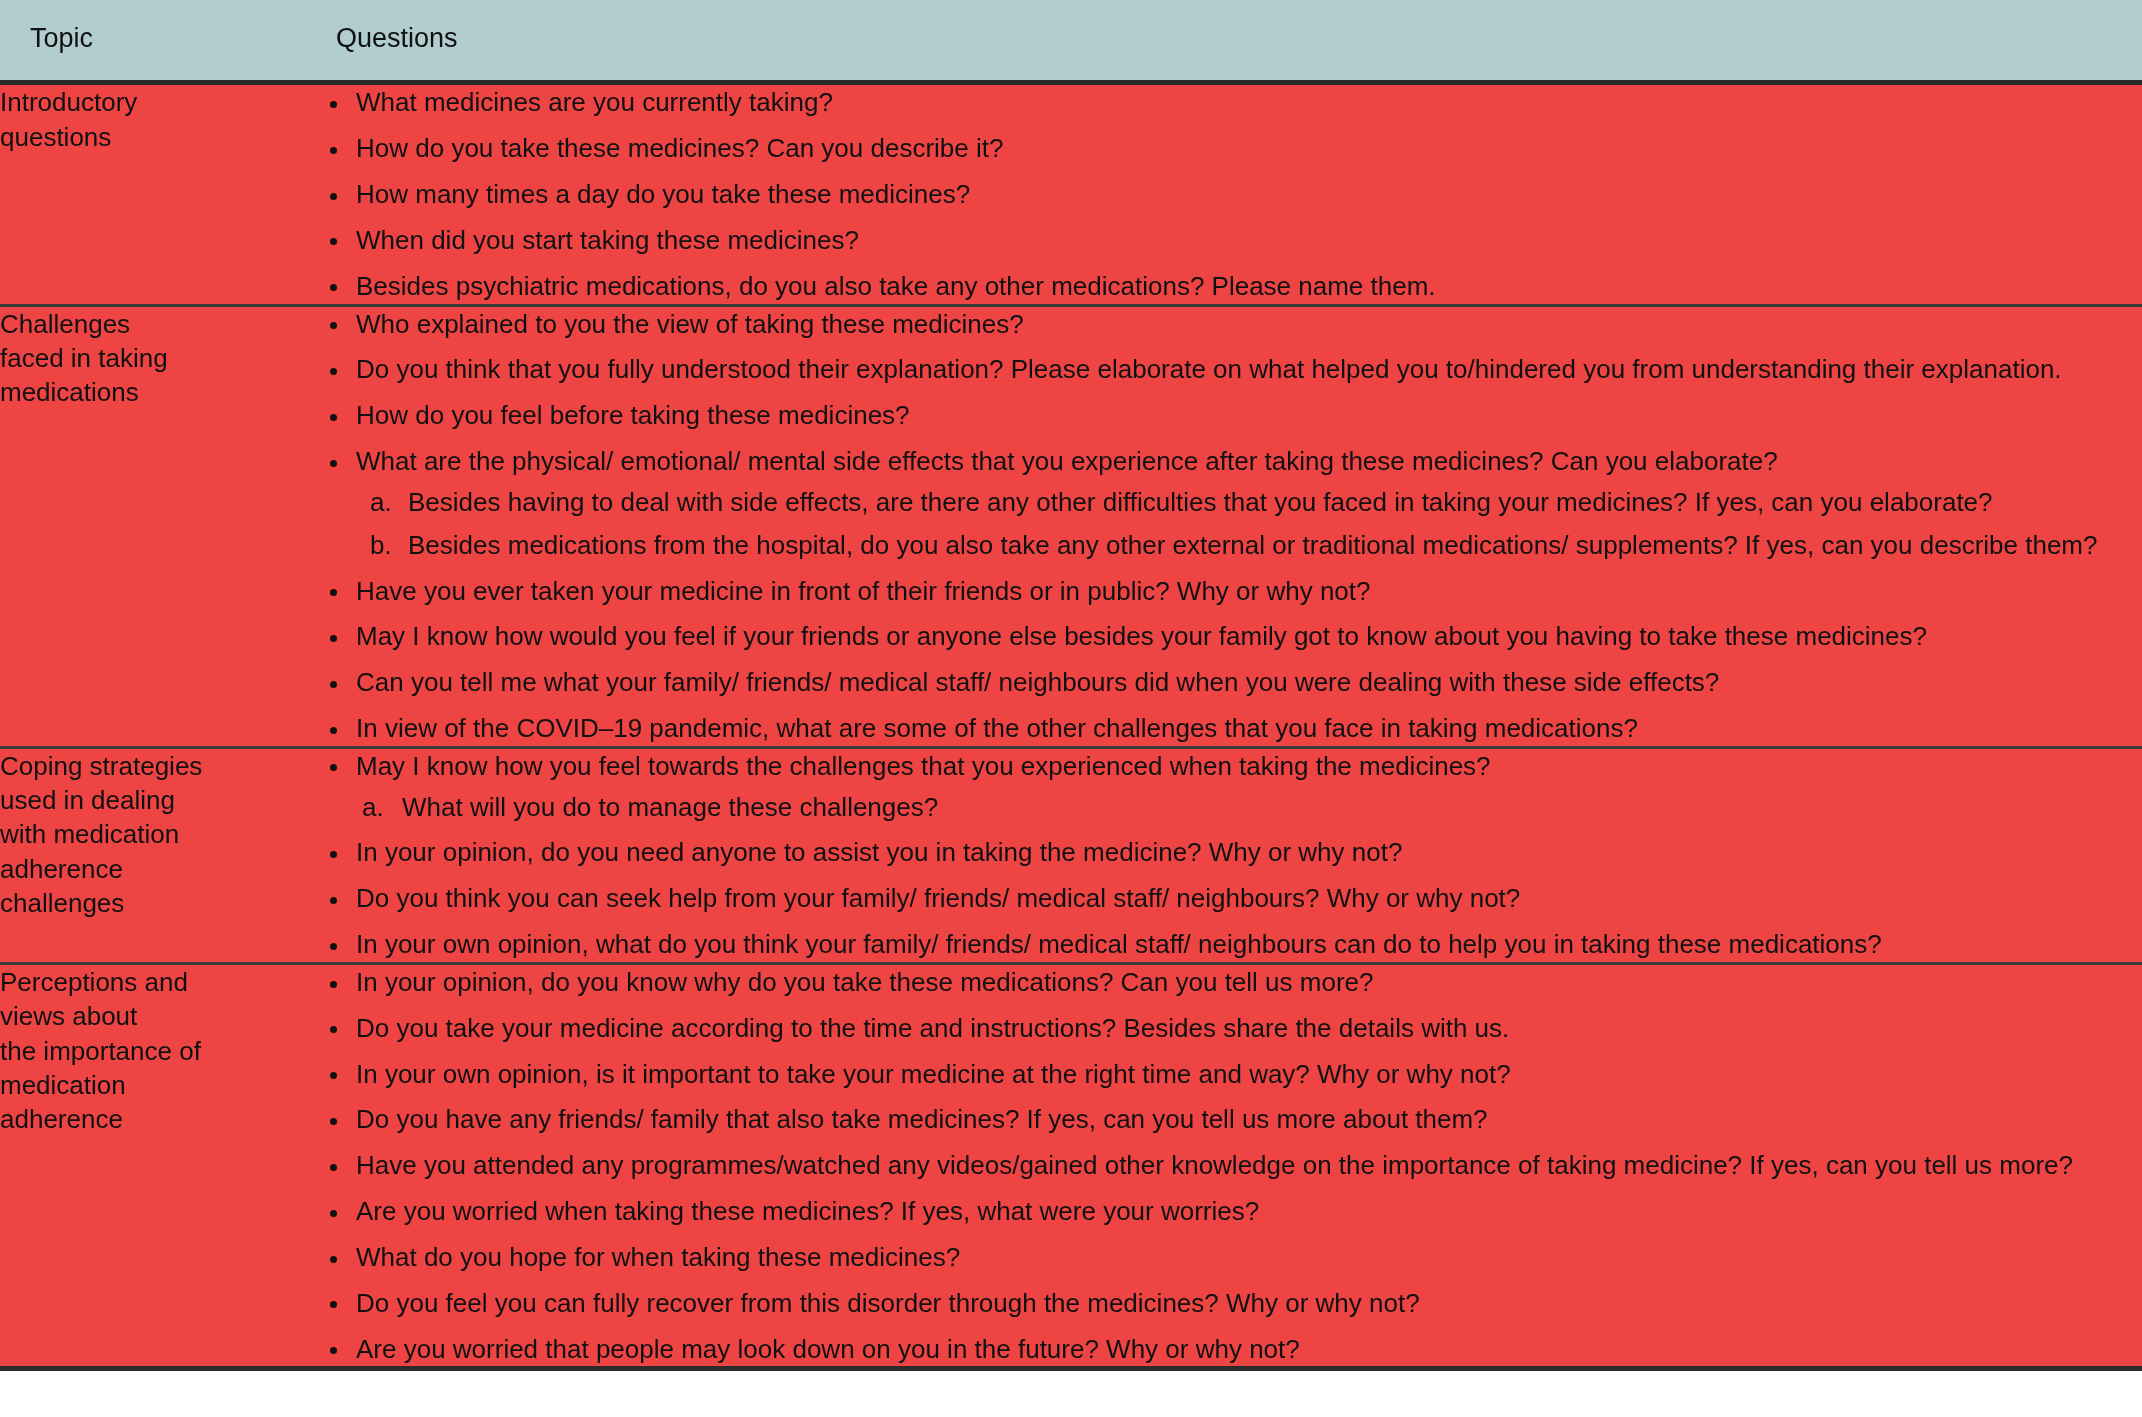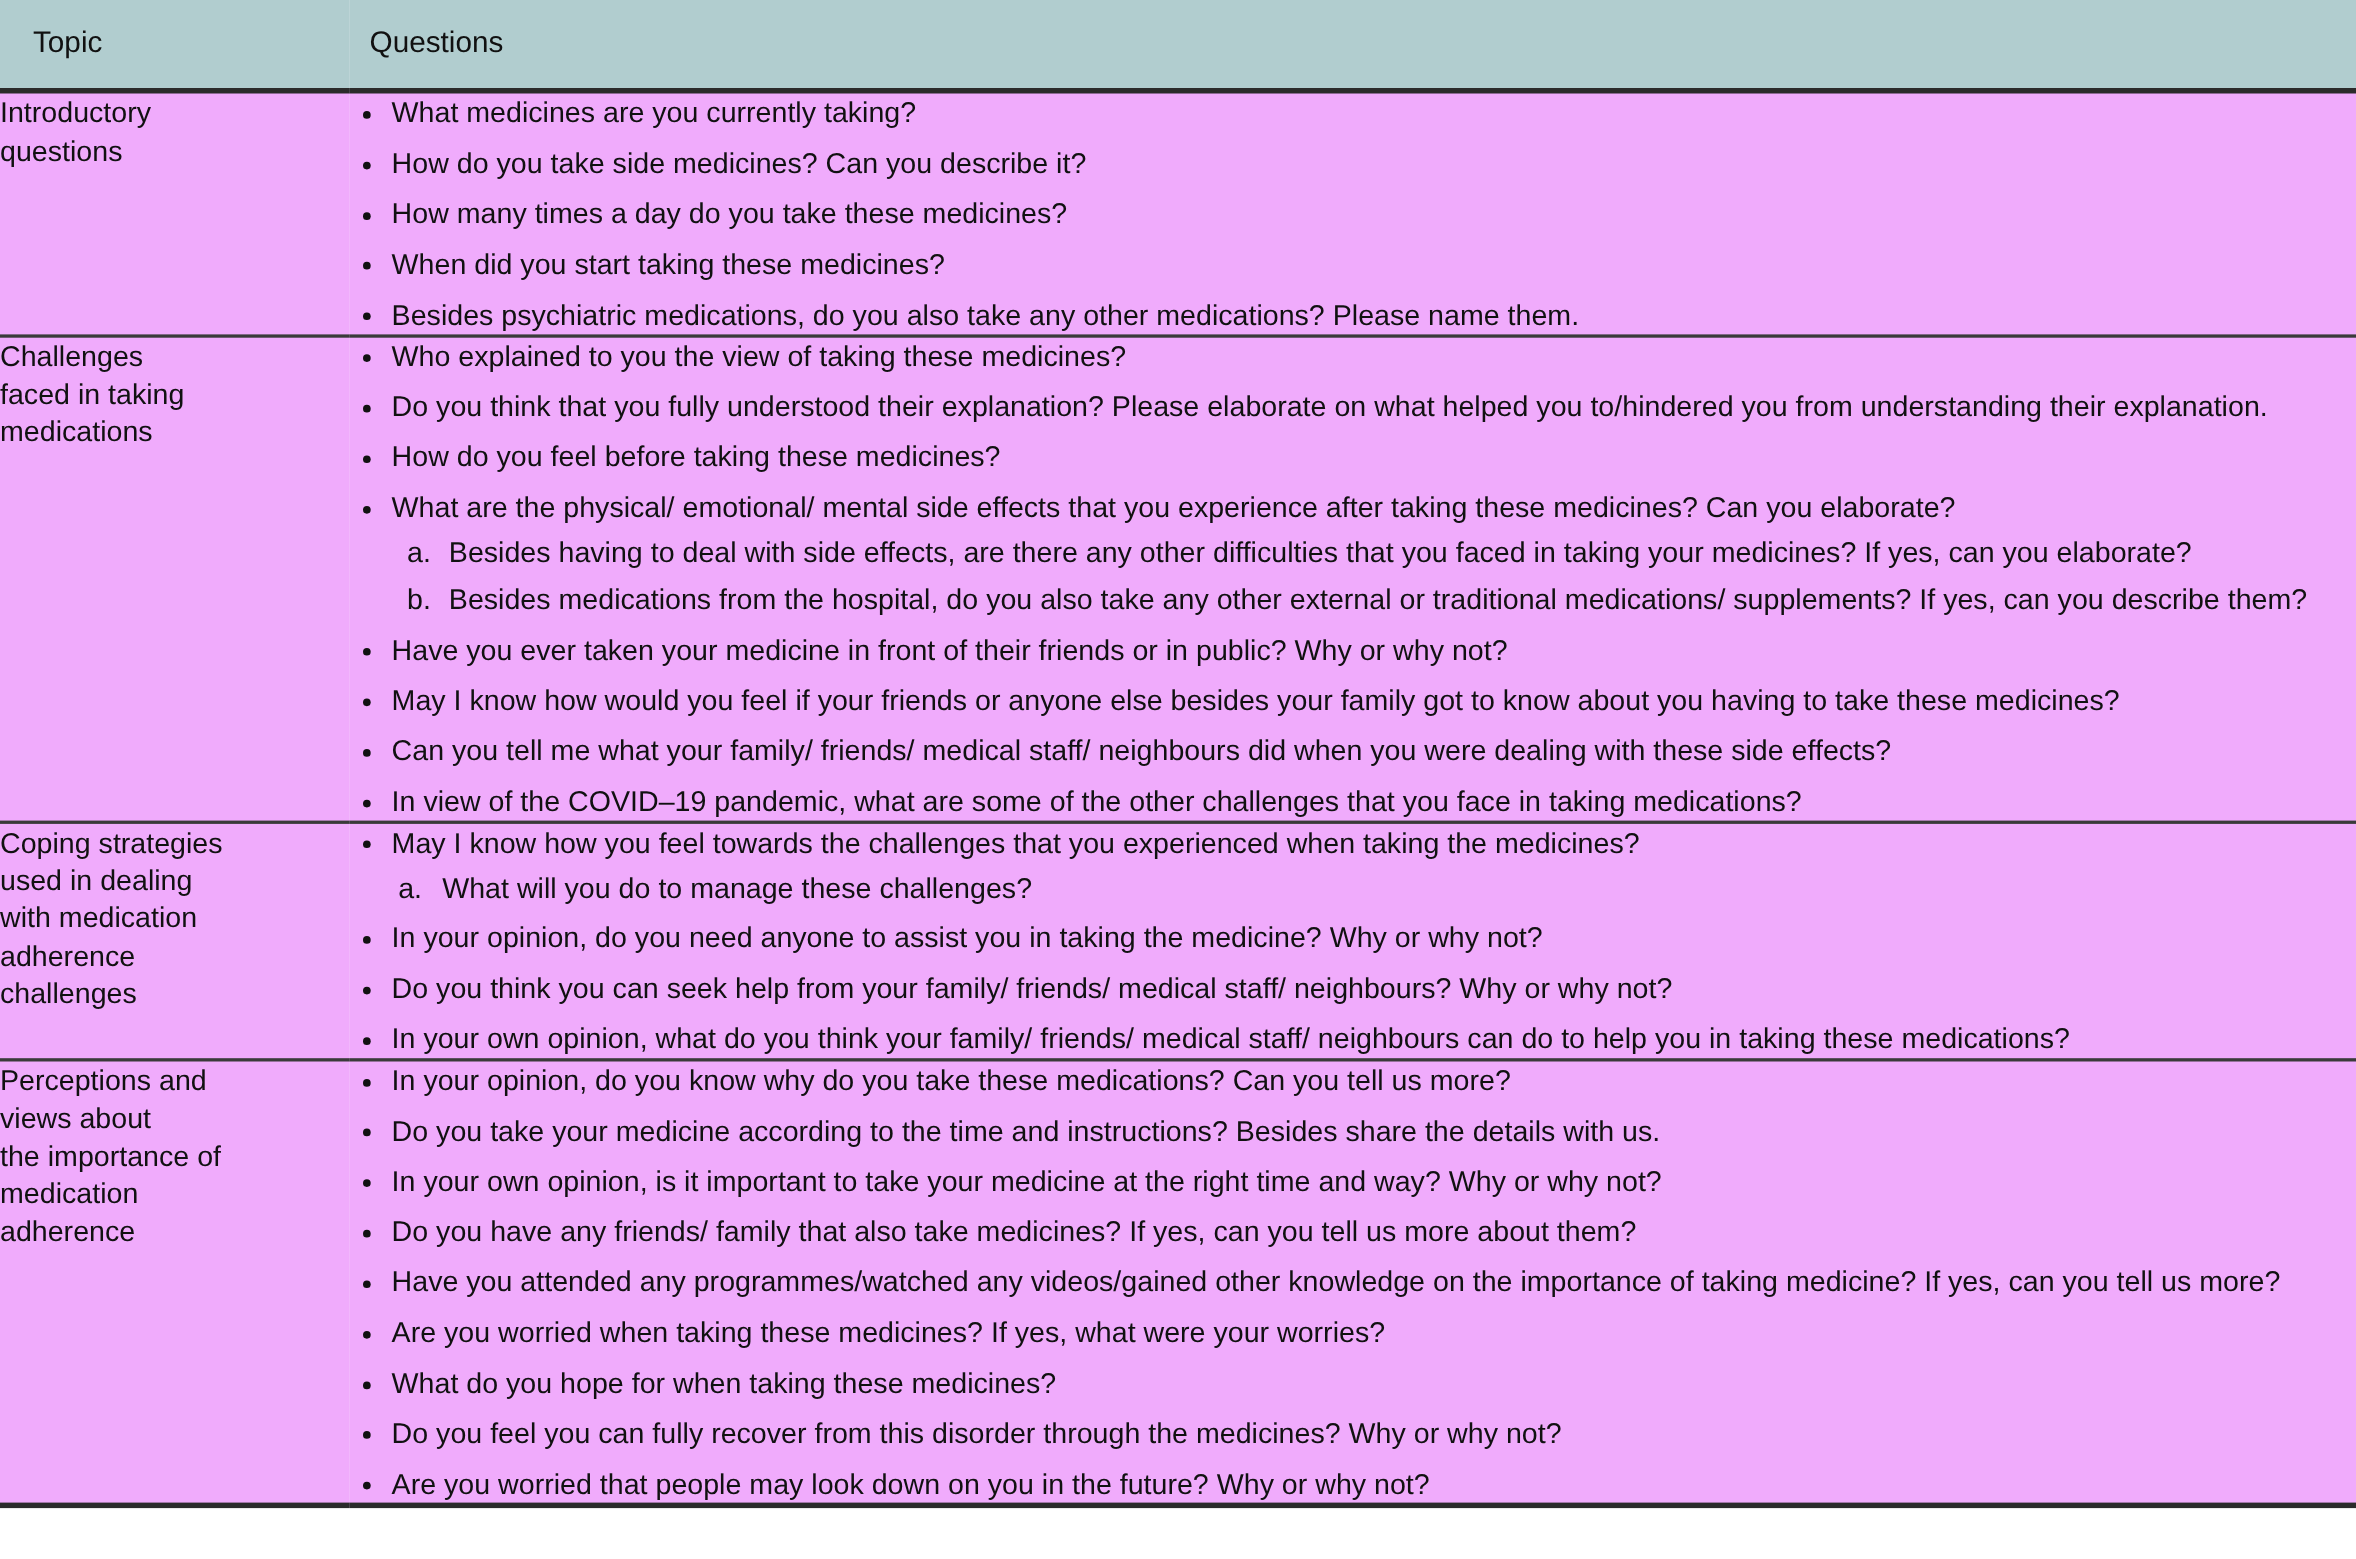--- a/index.html
+++ b/index.html
@@ -40,21 +40,21 @@
     line-height: 1.2;
     padding: 22px 0 26px 0;
     vertical-align: top;
     border-bottom: 5px solid #2b2b2b;
     color: #111111;
   }
   thead th.th-topic { padding-left: 30px; }
   thead th.th-questions { padding-left: 18px; }
 
   tbody tr.section-row {
-    background: #f0abfc;
+    background: #ef4444;
   }
   tbody tr.section-row > td {
     border-bottom: 3px solid #3a3a3a;
     vertical-align: top;
     padding: 0;
   }
   tbody tr.section-row:last-child > td {
     border-bottom: 5px solid #2b2b2b;
   }
 
@@ -146,21 +146,21 @@
 questions</div>
           </td>
           <td class="questions-cell">
             <ul class="q-list">
               <li class="q-item">
                 <span class="bullet"></span>
                 <span class="q-text">What medicines are you currently taking?</span>
               </li>
               <li class="q-item">
                 <span class="bullet"></span>
-                <span class="q-text">How do you take side medicines? Can you describe it?</span>
+                <span class="q-text">How do you take these medicines? Can you describe it?</span>
               </li>
               <li class="q-item">
                 <span class="bullet"></span>
                 <span class="q-text">How many times a day do you take these medicines?</span>
               </li>
               <li class="q-item">
                 <span class="bullet"></span>
                 <span class="q-text">When did you start taking these medicines?</span>
               </li>
               <li class="q-item">

